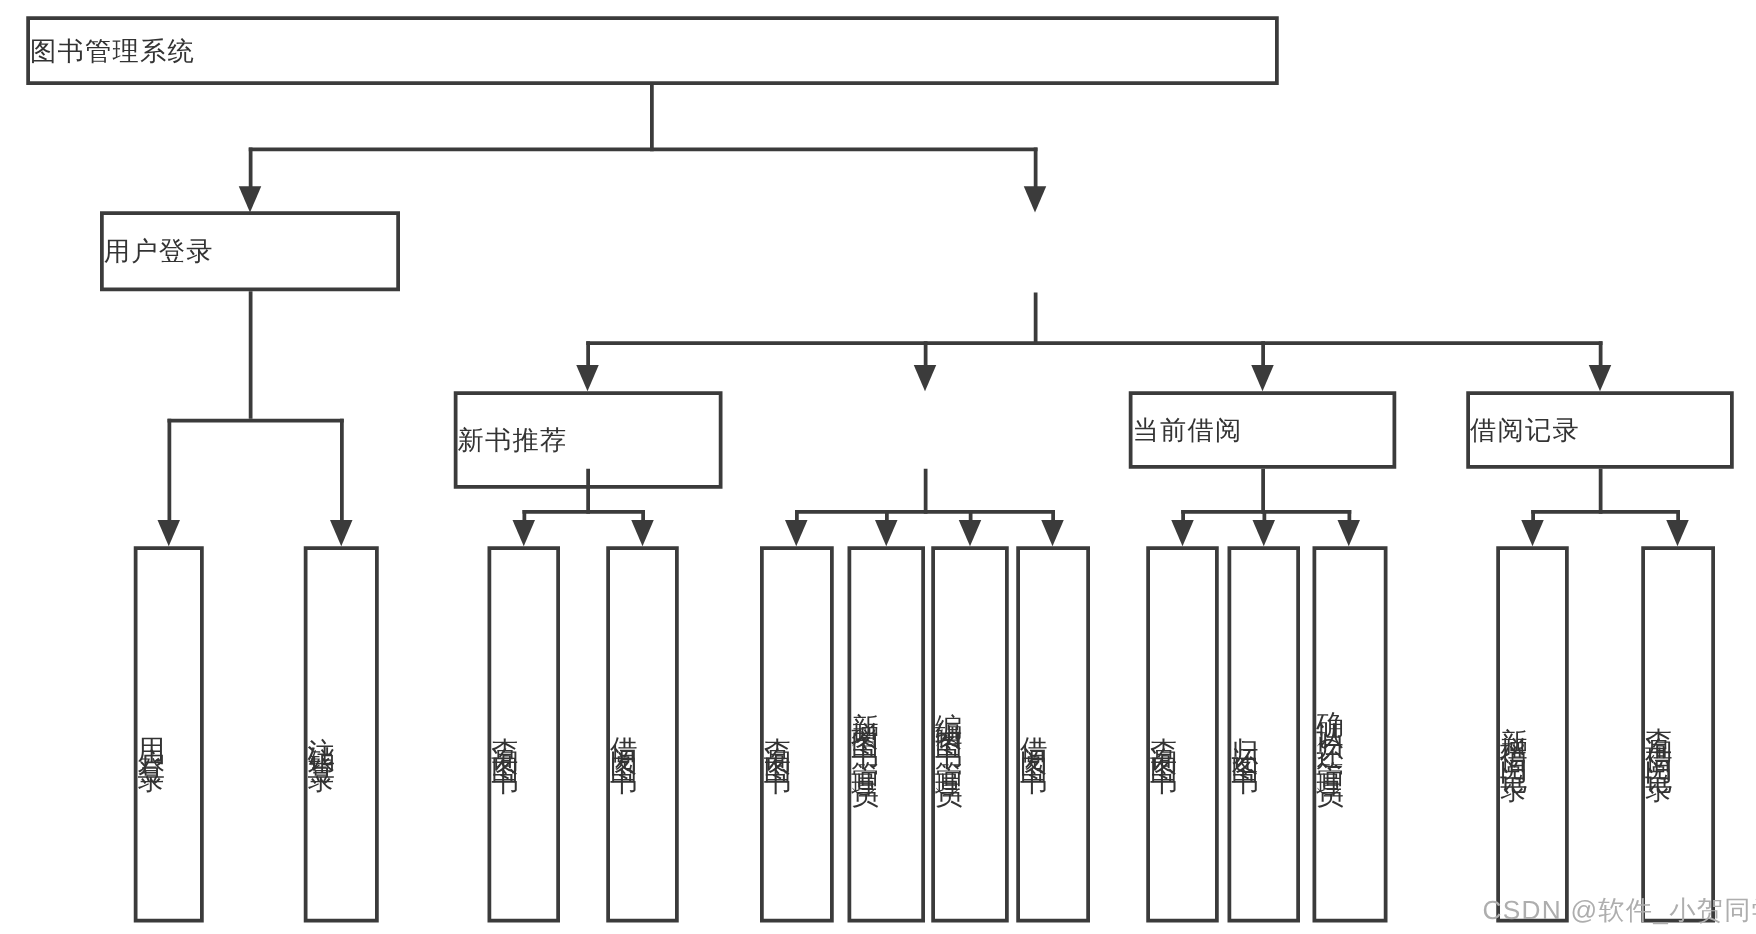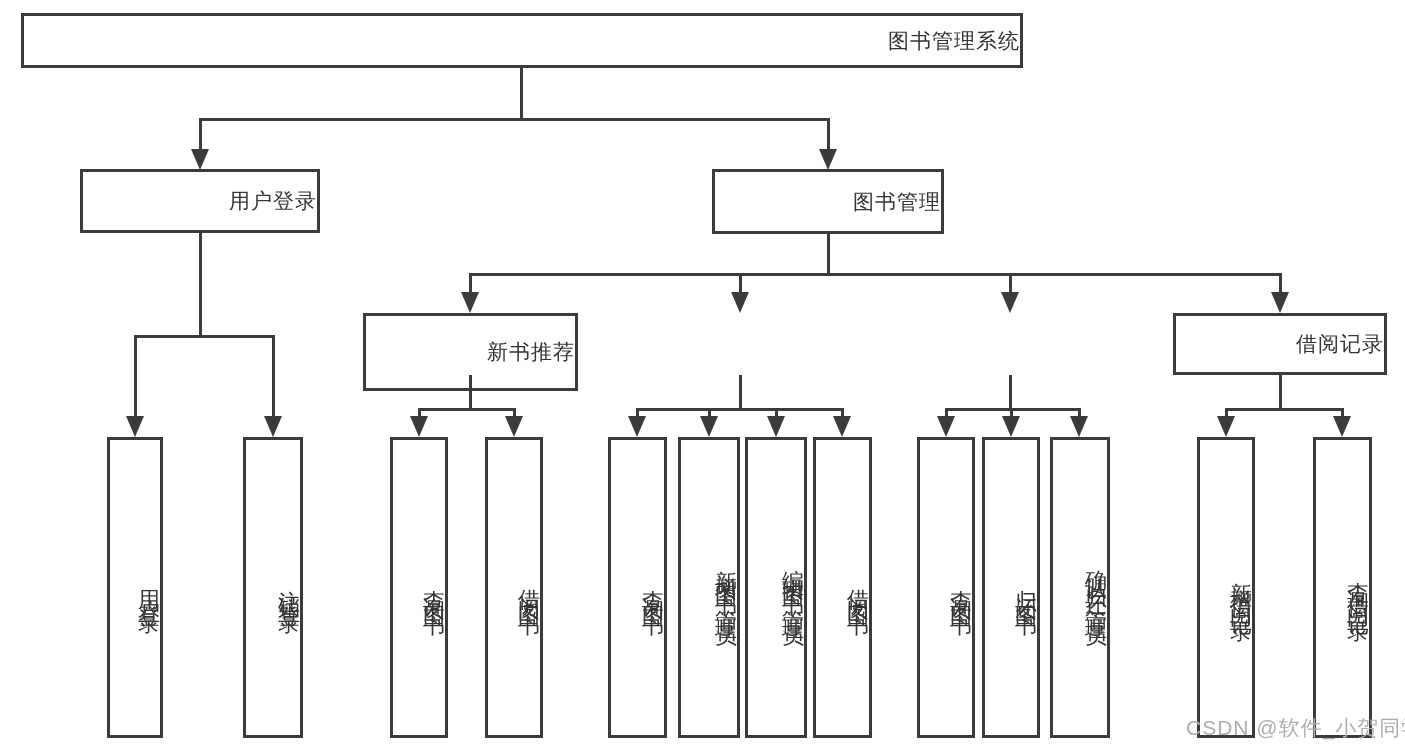--- a/index.html
+++ b/index.html
@@ -16,23 +16,22 @@
     font-family:"Liberation Sans","DejaVu Sans",sans-serif;
     overflow:hidden;
   }
   .box{
     position:absolute;
     box-sizing:border-box;
     border:3px solid var(--line);
     background:#fff;
     display:flex;
     align-items:center;
-    justify-content:flex-end;
+    justify-content:flex-start;
     color:var(--text);
-    padding-left:12px;
   }
   .hlabel{
     font-size:21px;
     letter-spacing:1px;
     white-space:nowrap;
   }
   .vlabel{
     writing-mode:vertical-rl;
     text-orientation:mixed;
     font-size:22px;
@@ -64,26 +63,26 @@
 
 <div class="canvas">
 
   <div class="box" style="left:21px;top:13px;width:1002px;height:55px">
     <span class="hlabel">图书管理系统</span>
   </div>
 
   <div class="box" style="left:80px;top:169px;width:240px;height:64px">
     <span class="hlabel">用户登录</span>
   </div>
-  <div class="box" style="left:712px;top:169px;width:232px;height:65px">
-    <span class="hlabel">图书管理</span>
-  </div>
 
   <div class="box" style="left:363px;top:313px;width:215px;height:78px">
     <span class="hlabel">新书推荐</span>
+  </div>
+  <div class="box" style="left:903px;top:313px;width:214px;height:62px">
+    <span class="hlabel">当前借阅</span>
   </div>
   <div class="box" style="left:1173px;top:313px;width:214px;height:62px">
     <span class="hlabel">借阅记录</span>
   </div>
 
   <div class="box" style="left:107px;top:437px;width:56px;height:301px">
     <span class="vlabel">用户登录</span>
   </div>
   <div class="box" style="left:243px;top:437px;width:60px;height:301px">
     <span class="vlabel">注销登录</span>

